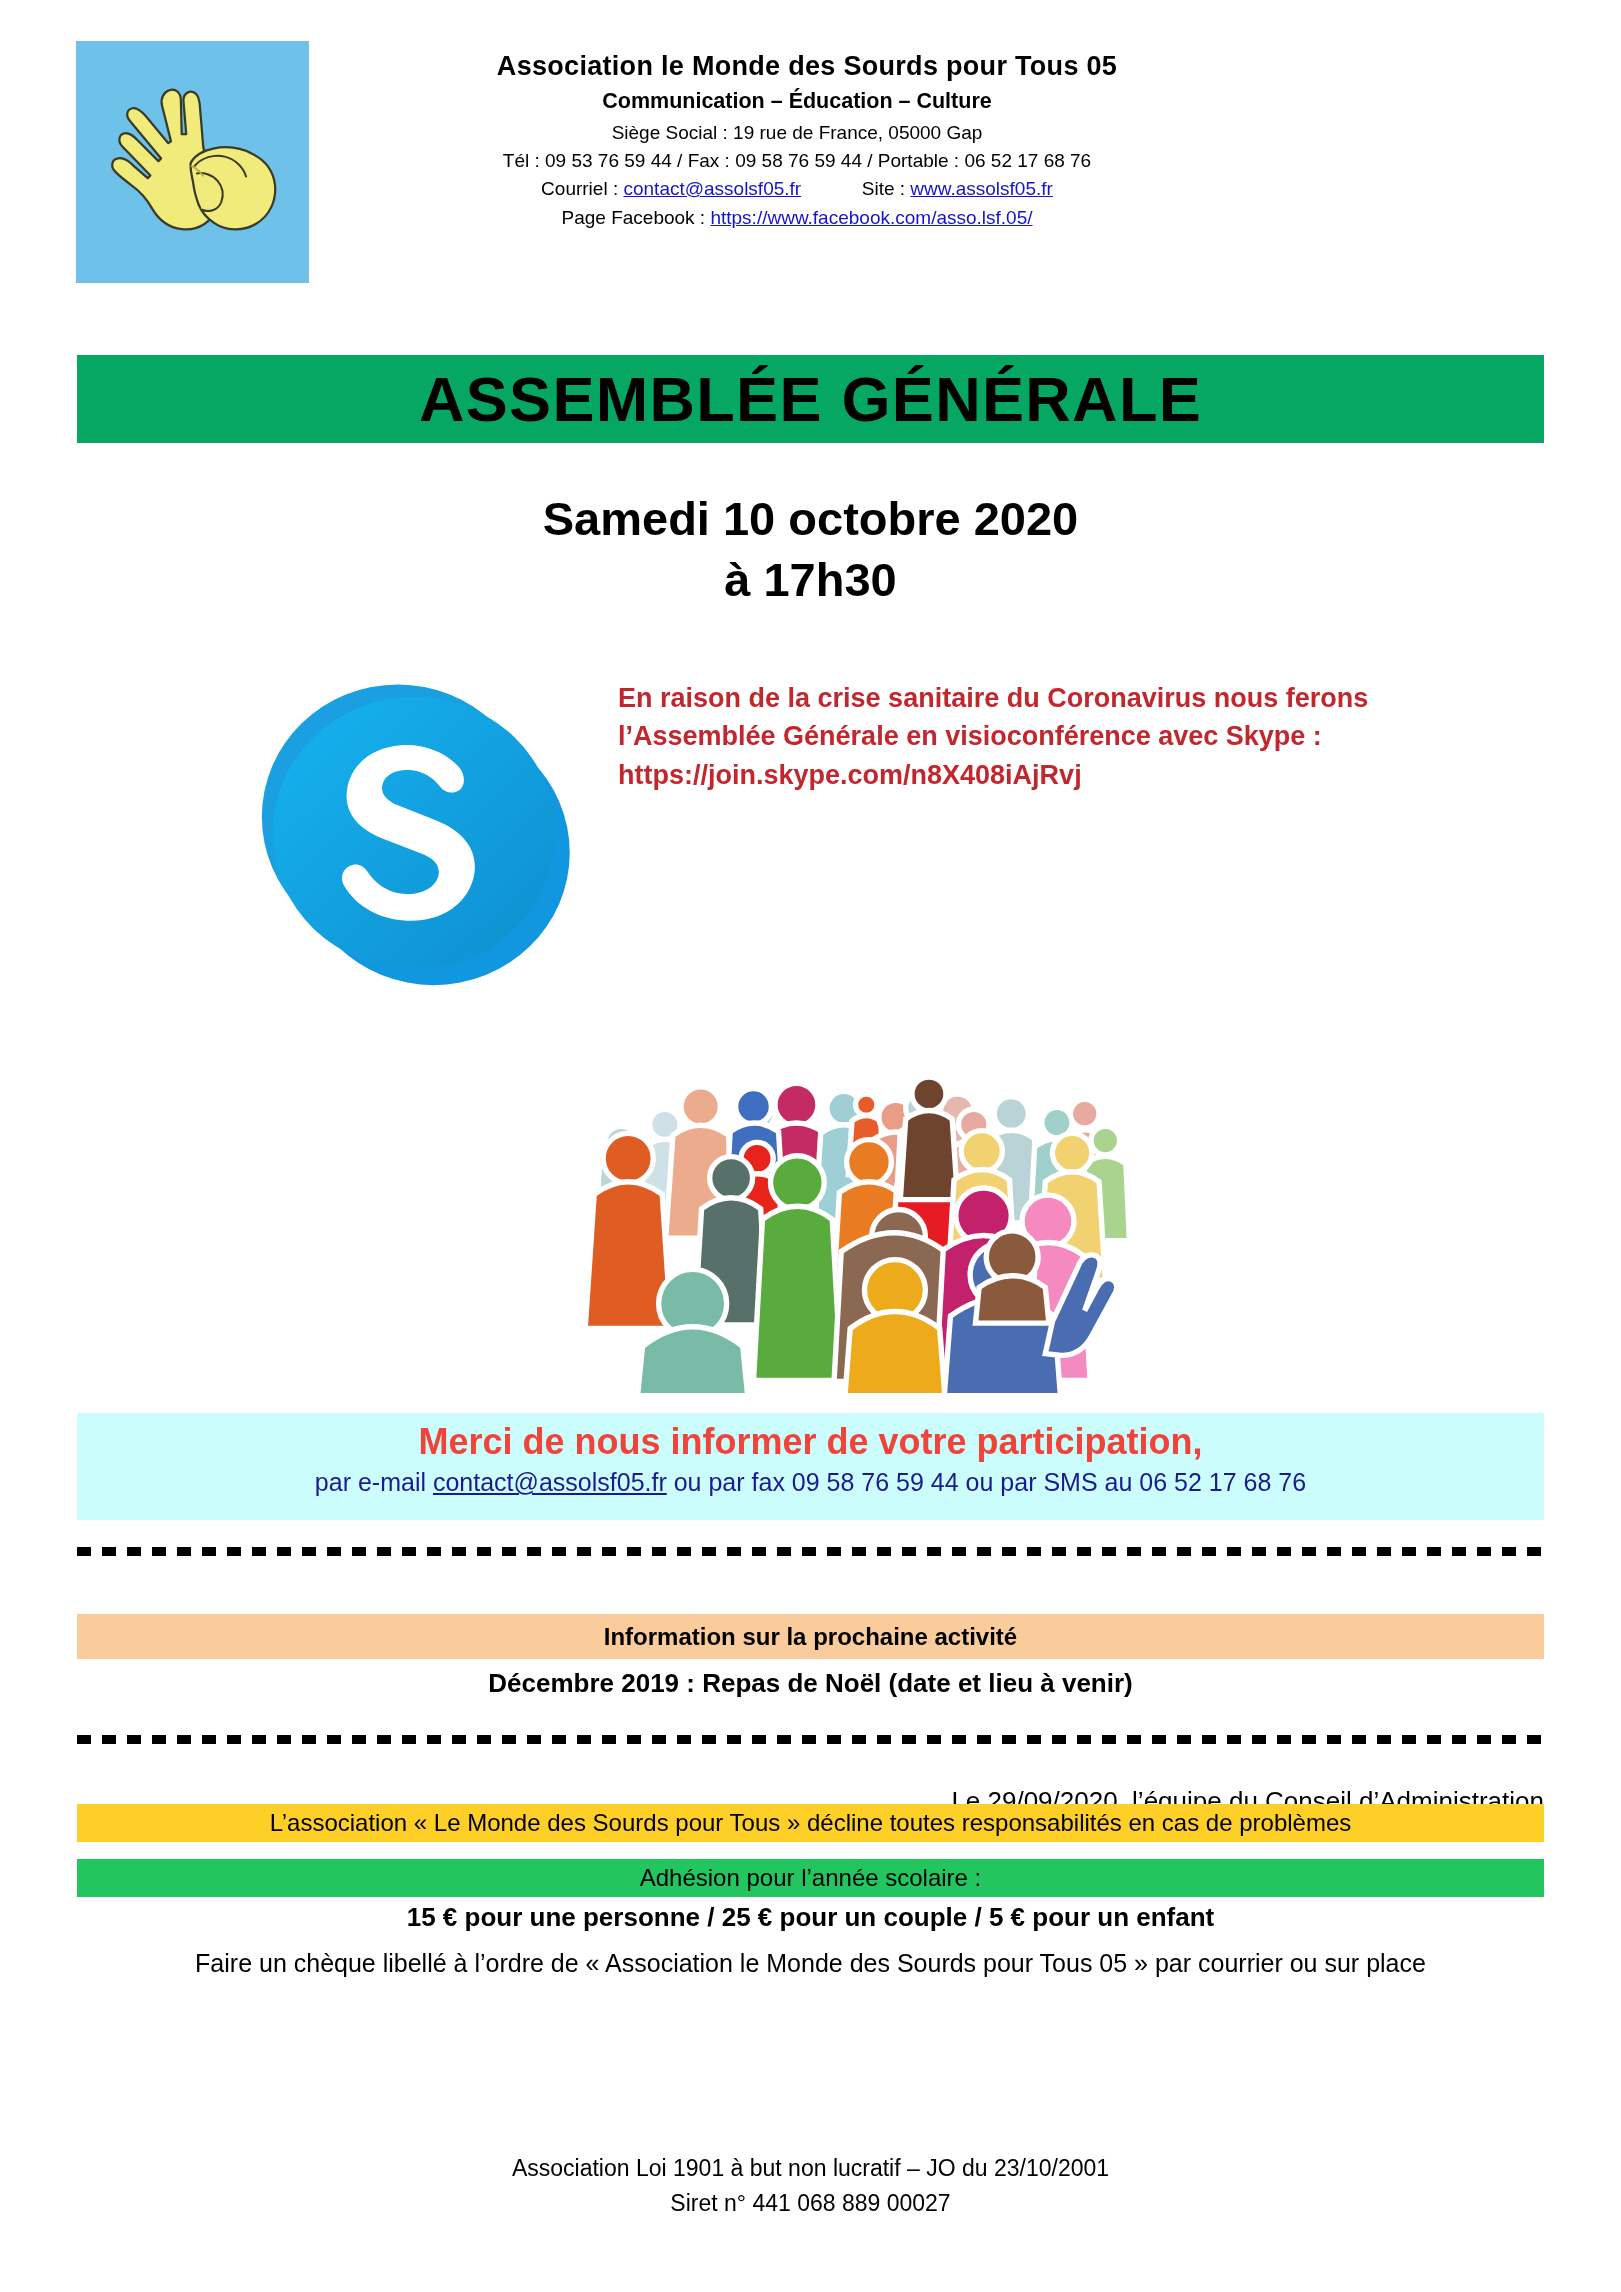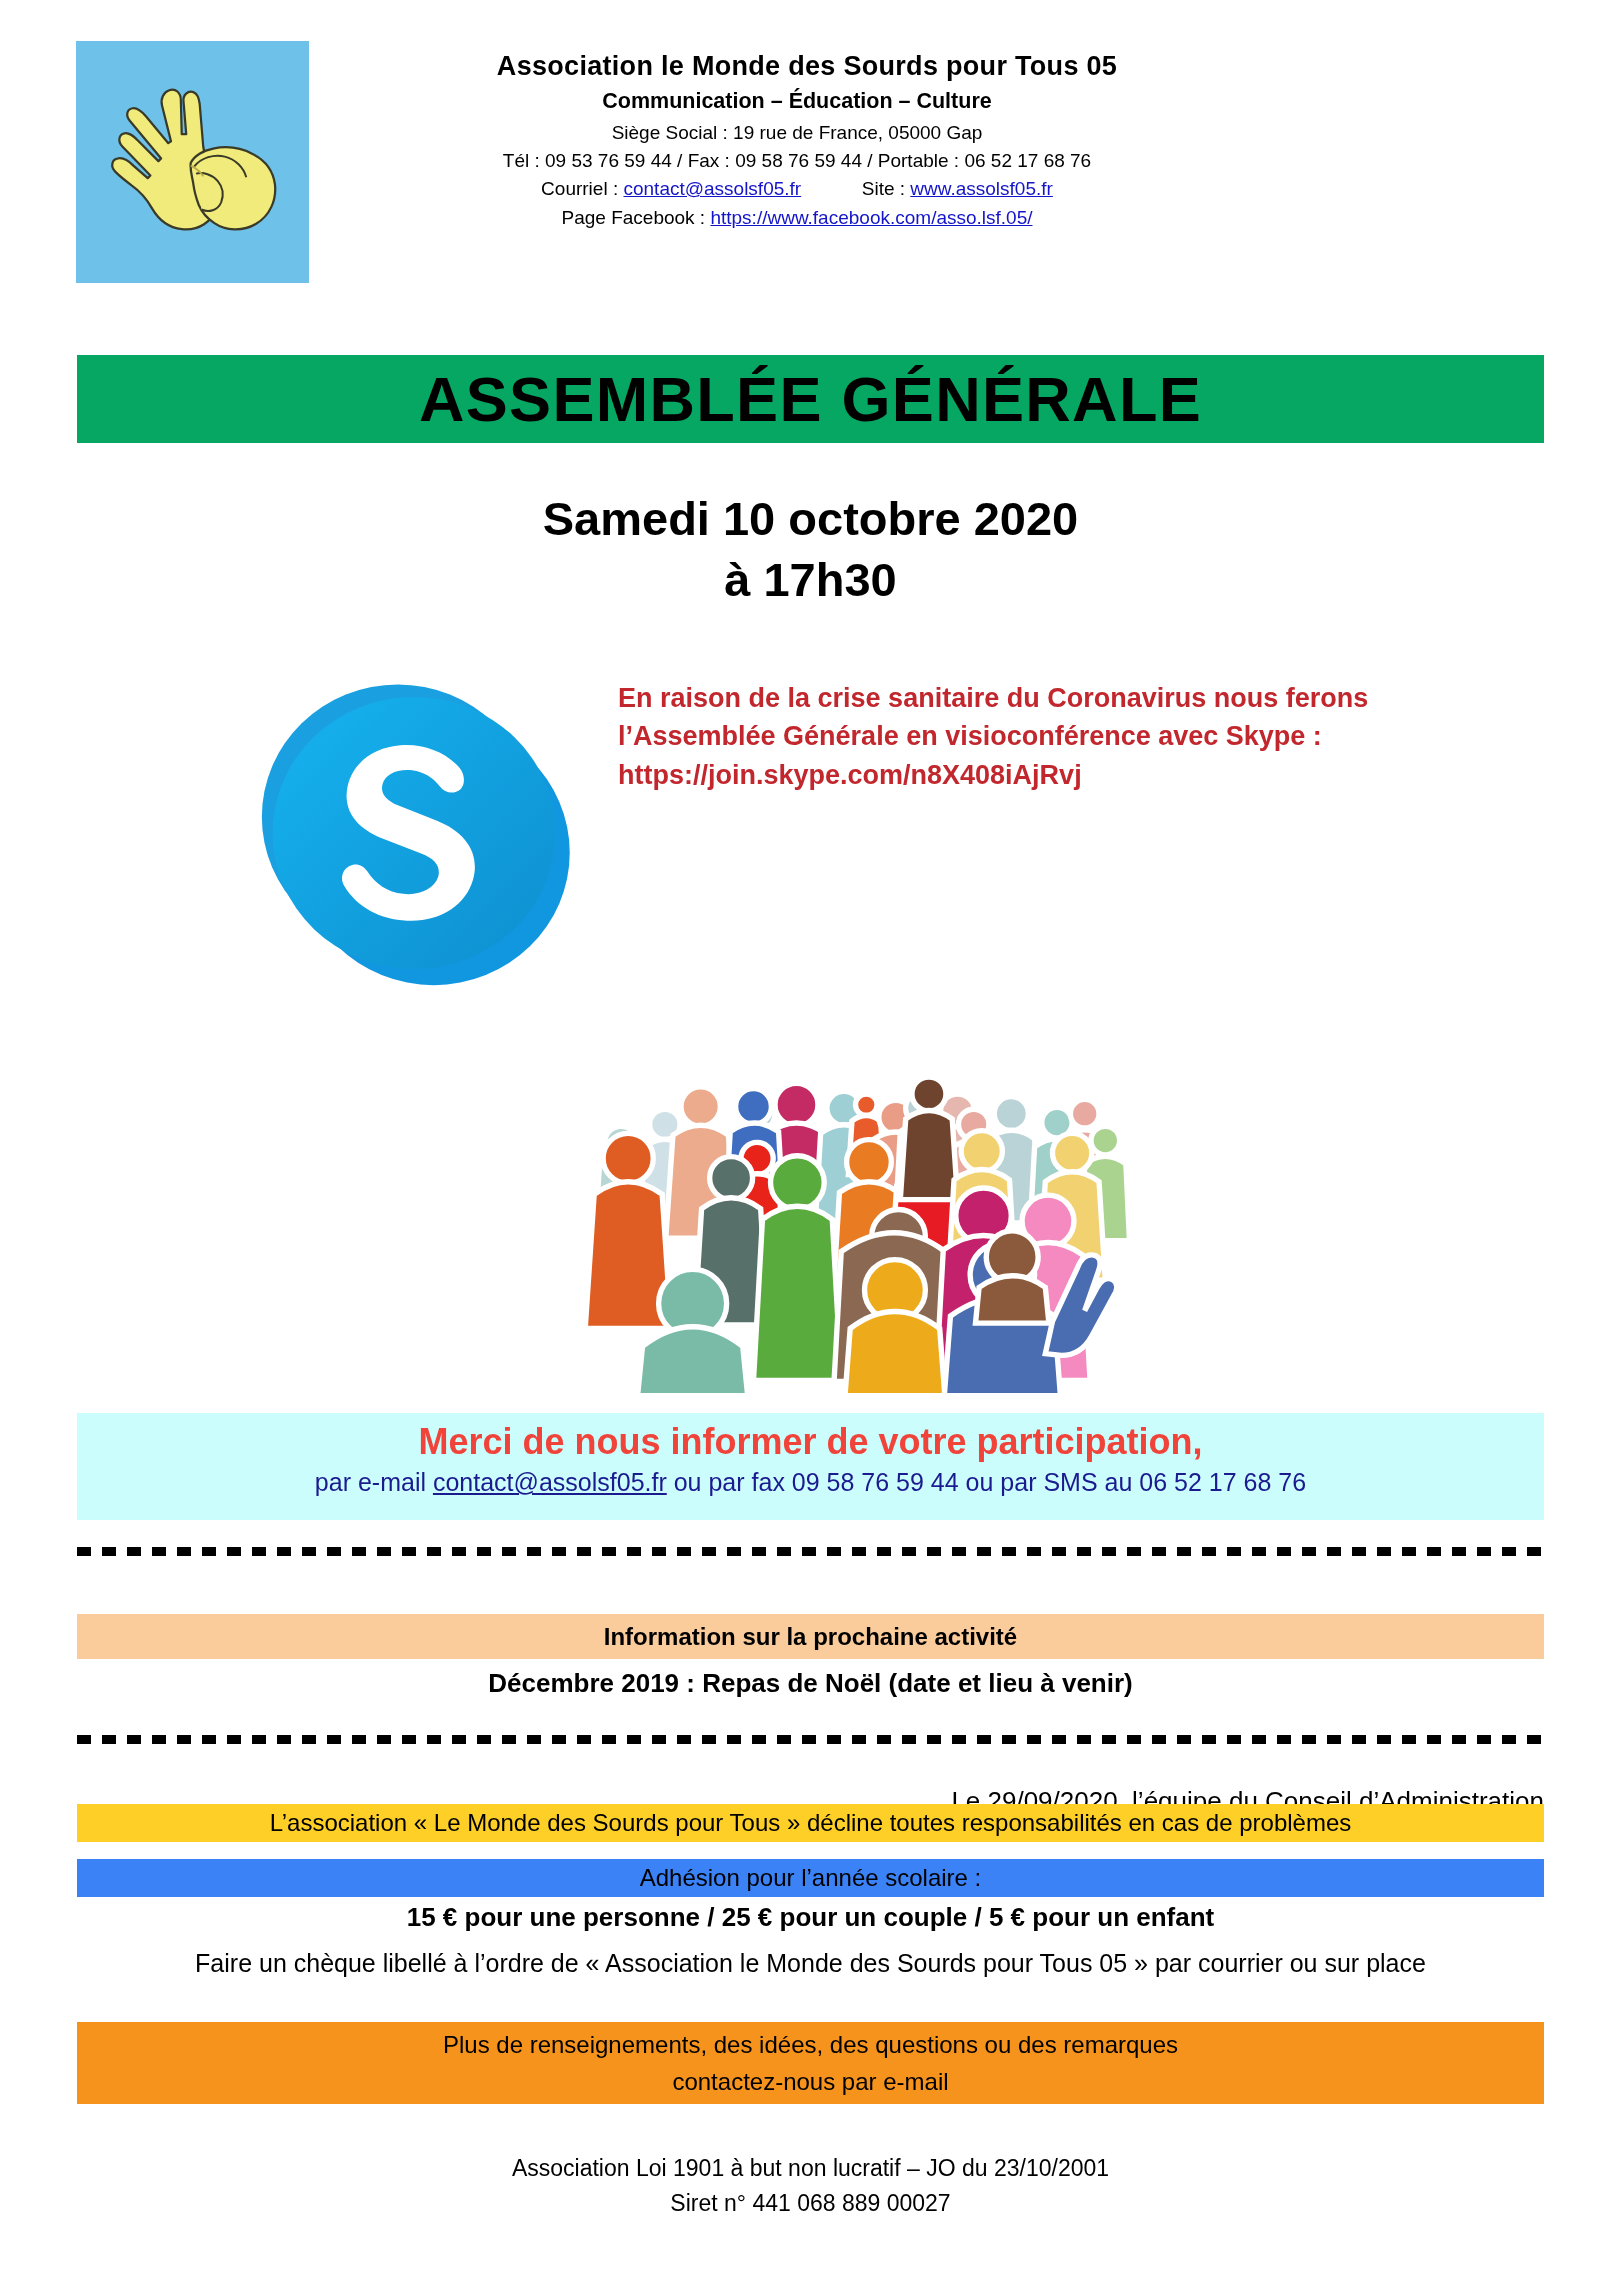--- a/index.html
+++ b/index.html
@@ -253,21 +253,21 @@
     display: flex;
     align-items: center;
     justify-content: center;
   }
   .yellow-band .txt { font-size: 24px; }
 
   
   .teal-band {
     top: 1859px;
     height: 38px;
-    background: #3b82f6;
+    background: #22c55e;
     display: flex;
     align-items: center;
     justify-content: center;
   }
   .teal-band .txt { font-size: 24px; }
 
   
   .prices {
     position: absolute;
     left: 77px; top: 1902px;
@@ -572,24 +572,20 @@
   </div>
 
   <div class="band teal-band">
     <div class="txt">Adhésion pour l’année scolaire :</div>
   </div>
 
   <div class="prices">15 € pour une personne / 25 € pour un couple / 5 € pour un enfant</div>
 
   <div class="cheque">Faire un chèque libellé à l’ordre de « Association le Monde des Sourds pour Tous 05 » par courrier ou sur place</div>
 
-  <div class="band orange-band">
-    <div class="txt">Plus de renseignements, des idées, des questions ou des remarques</div>
-    <div class="txt">contactez-nous par e-mail</div>
-  </div>
 
   <div class="footer">
     <div>Association Loi 1901 à but non lucratif – JO du 23/10/2001</div>
     <div>Siret n° 441 068 889 00027</div>
   </div>
 
 </div>
 
 
 </body></html>

